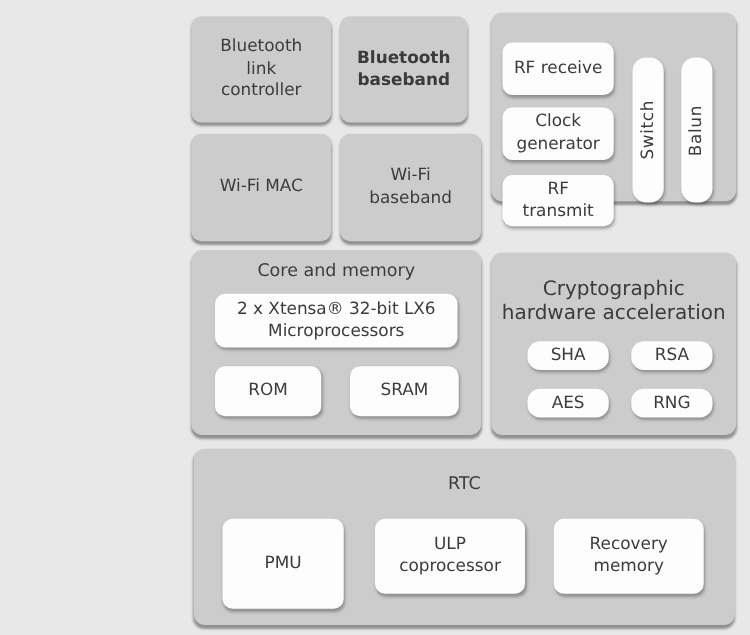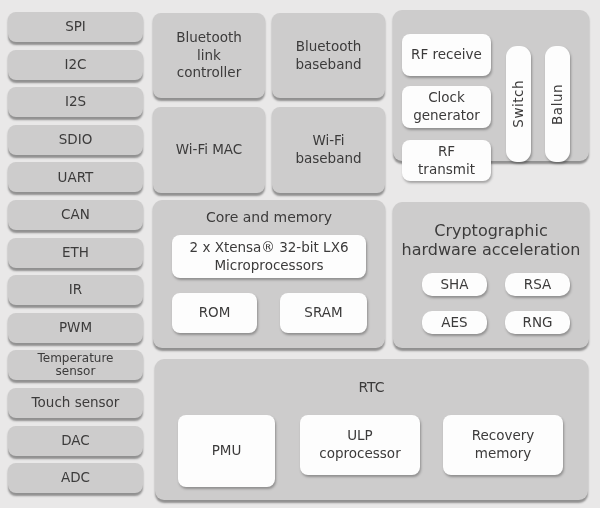--- a/index.html
+++ b/index.html
@@ -70,38 +70,23 @@
     transform:rotate(180deg);
     font-size:13.5px;
     letter-spacing:0.5px;
   }
 </style>
 </head>
 <body>
 
 <div class="canvas">
 
-  <div class="left-col">
-    <div class="gblock">SPI</div>
-    <div class="gblock">I2C</div>
-    <div class="gblock">I2S</div>
-    <div class="gblock">SDIO</div>
-    <div class="gblock">UART</div>
-    <div class="gblock">CAN</div>
-    <div class="gblock">ETH</div>
-    <div class="gblock">IR</div>
-    <div class="gblock">PWM</div>
-    <div class="gblock small-text">Temperature sensor</div>
-    <div class="gblock">Touch sensor</div>
-    <div class="gblock">DAC</div>
-    <div class="gblock">ADC</div>
-  </div>
 
   <div class="gblock abs" style="left:153px;top:13px;width:112px;height:85px;padding:0 16px;">Bluetooth link controller</div>
-  <div class="gblock abs" style="left:272px;top:13px;width:113px;height:85px;">Bluetooth baseband</div>
+  <div class="gblock abs" style="left:272px;top:13px;width:102px;height:85px;font-weight:bold;">Bluetooth baseband</div>
   <div class="gblock abs" style="left:153px;top:107px;width:112px;height:86px;">Wi-Fi MAC</div>
   <div class="gblock abs" style="left:272px;top:107px;width:113px;height:86px;">Wi-Fi baseband</div>
 
   <div class="container" style="left:393px;top:10px;width:196px;height:151px;">
     <div class="wblock" style="left:9px;top:24px;width:89px;height:42px;">RF receive</div>
     <div class="wblock" style="left:9px;top:76px;width:89px;height:42px;">Clock generator</div>
     <div class="wblock narrow" style="left:9px;top:130px;width:89px;height:41px;">RF transmit</div>
     <div class="wblock vpill" style="left:113px;top:36px;width:25px;height:116px;padding:0;">
       <span class="vtext">Switch</span>
     </div>

